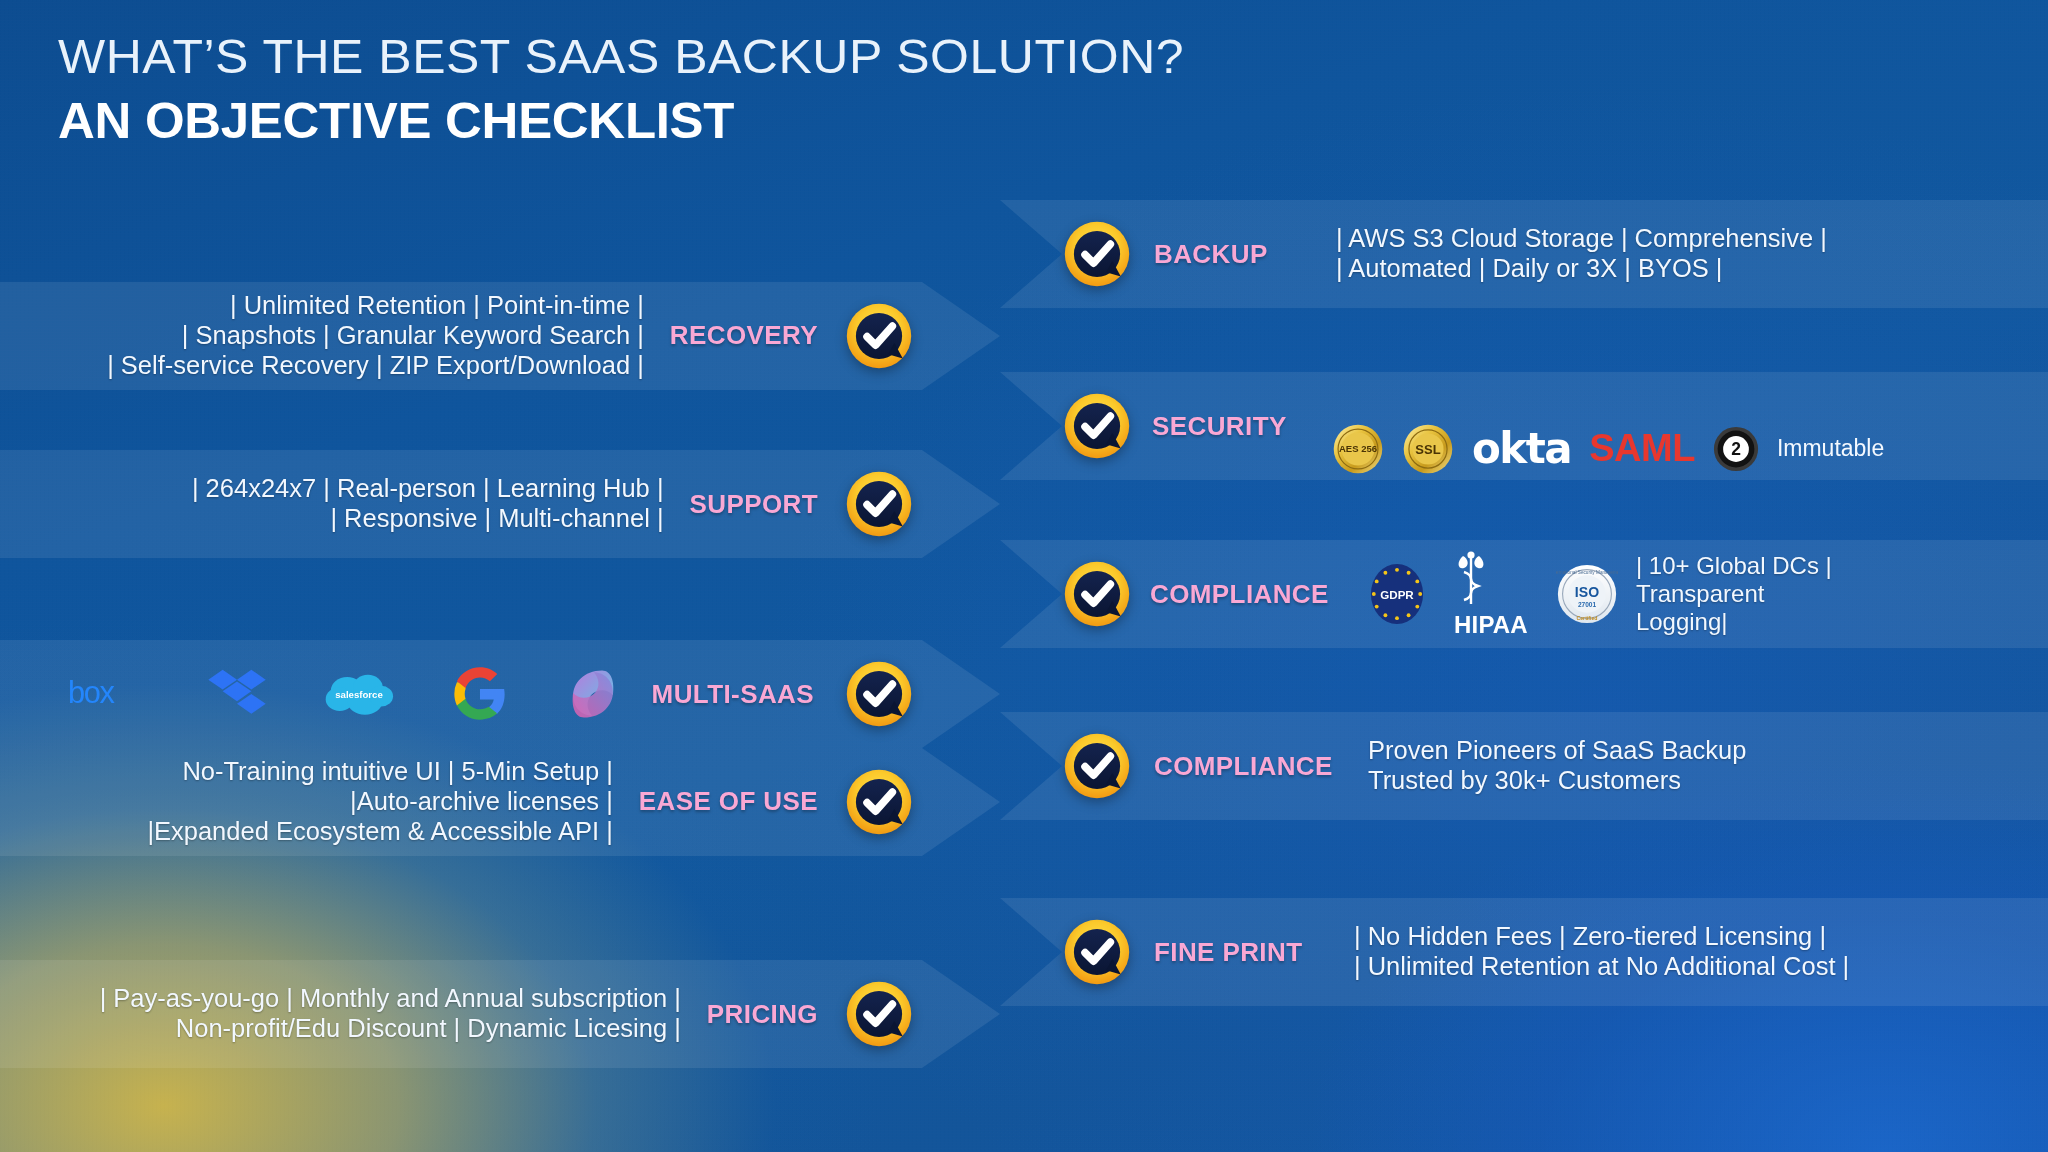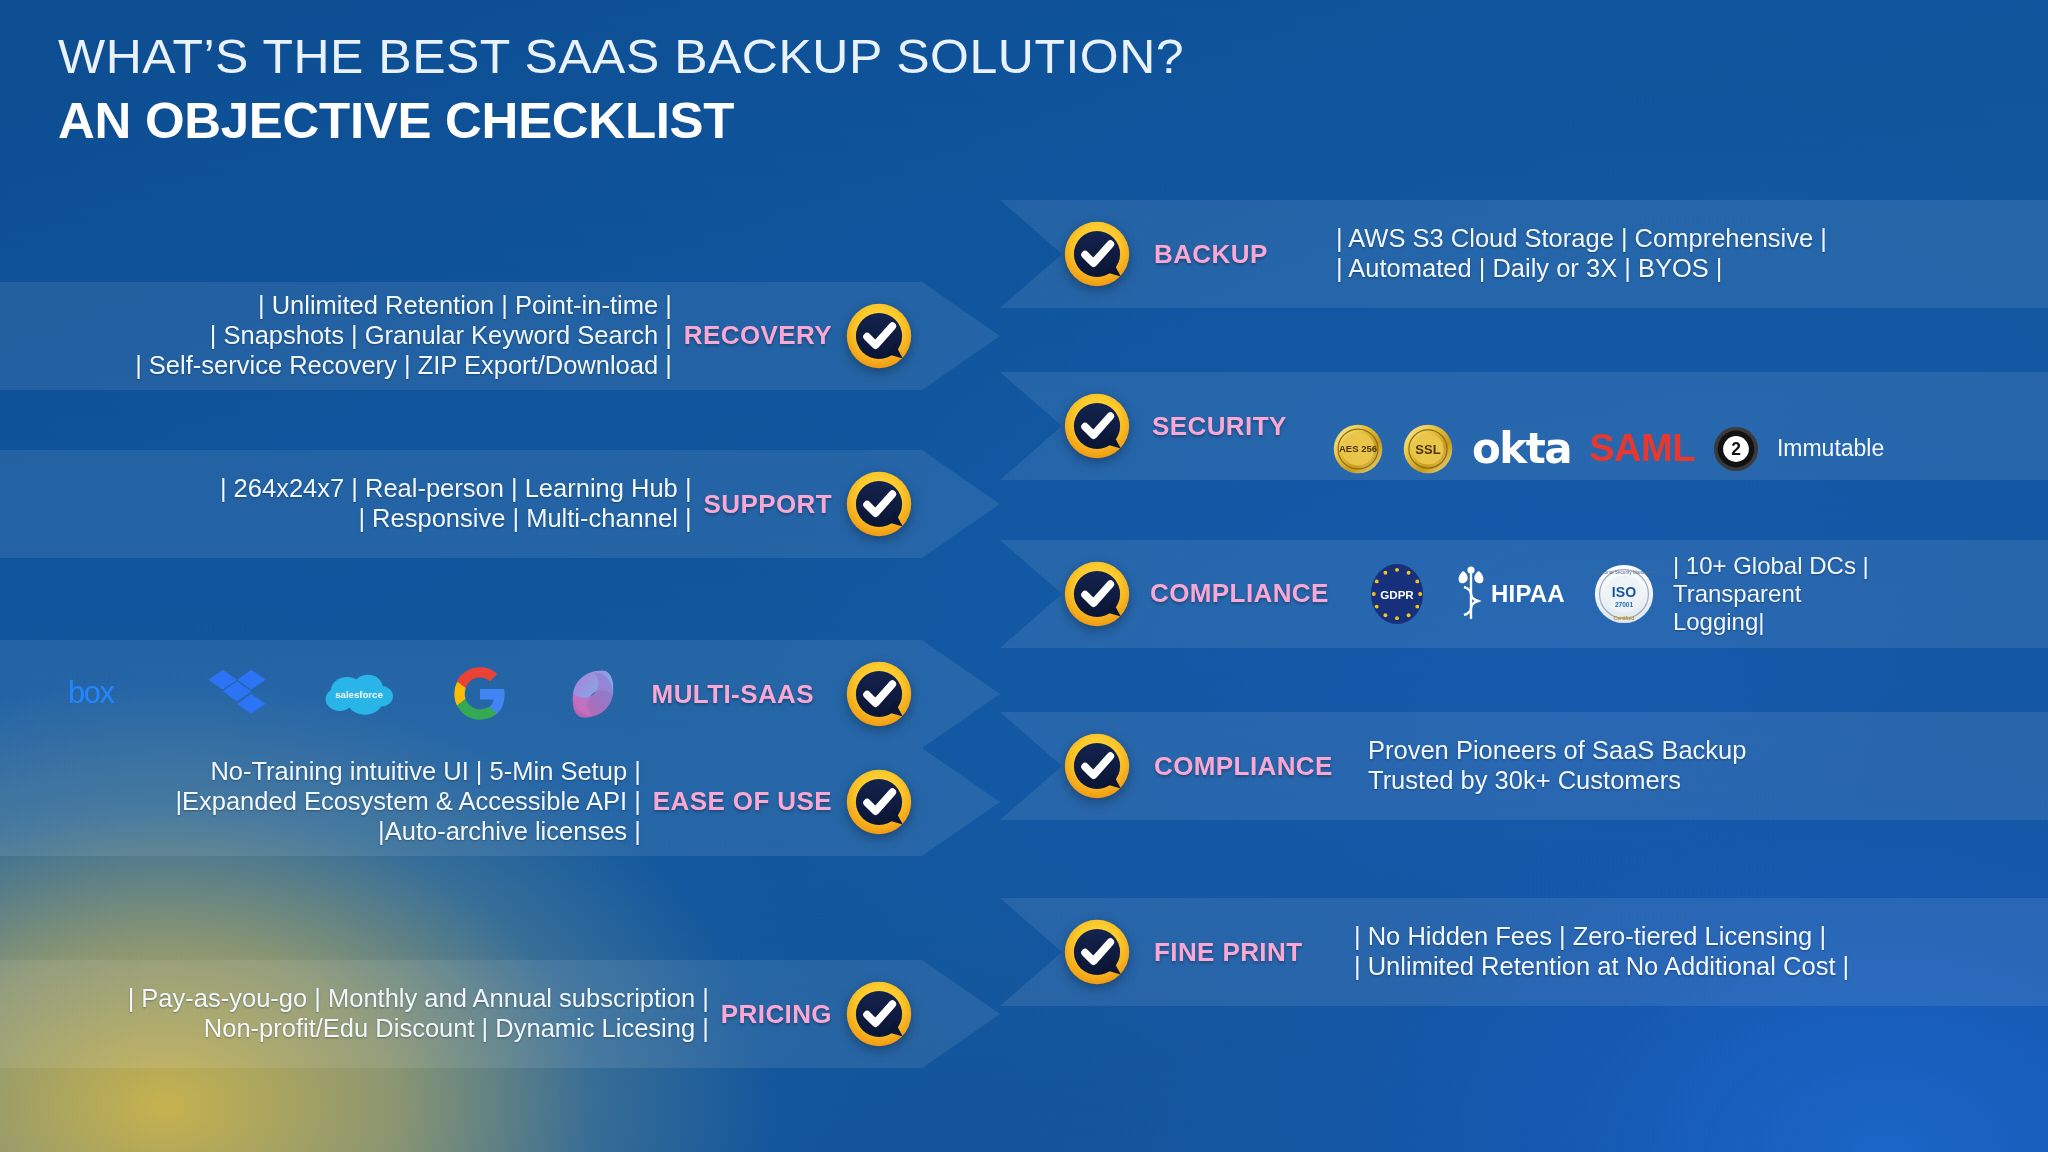--- a/index.html
+++ b/index.html
@@ -97,21 +97,21 @@
     color: #f2f8ff;
     font-size: 25.5px;
     line-height: 1.17;
     white-space: nowrap;
     text-shadow: 0 1px 2px rgba(0,0,0,0.30);
   }
   .detail.right-align { text-align: right; }
   .detail.left-align  { text-align: left; }
 
   
-  .left-inner  { display: flex; align-items: center; gap: 12px; }
+  .left-inner  { display: flex; align-items: center; gap: 26px; }
   .right-inner { display: flex; align-items: center; gap: 20px; }
 
   
   .logo-row { display: flex; align-items: center; }
 
   
   .seal { flex: 0 0 auto; display: block; }
   .okta-word {
     color: #ffffff; font-weight: 700; font-size: 42px;
     letter-spacing: -1.5px; font-family: "DejaVu Sans", sans-serif;
@@ -254,22 +254,22 @@
           <use href="#checkBadge"></use>
         </svg>
     </div>
   </div>
 </div>
 
 <div class="band band-left" style="top:748px; height:108px; width:1000px;">
   <div class="left-inner">
     <div class="detail right-align">
       <div>No-Training intuitive UI | 5-Min Setup |</div>
+      <div>|Auto-archive licenses |</div>
       <div>|Expanded Ecosystem &amp; Accessible API |</div>
-      <div>|Auto-archive licenses |</div>
     </div>
     <div class="cat-label">EASE OF USE</div>
     <div class="badge">
       <svg>
           <use href="#checkBadge"></use>
         </svg>
     </div>
   </div>
 </div>
 
@@ -366,21 +366,21 @@
           <circle cx="30" cy="57" r="2"></circle>
             <circle cx="18" cy="54" r="2"></circle>
             <circle cx="9" cy="45" r="2"></circle>
           <circle cx="6" cy="32" r="2"></circle>
             <circle cx="9" cy="19" r="2"></circle>
             <circle cx="18" cy="10" r="2"></circle>
         </g>
         <text x="30" y="37" text-anchor="middle" font-family="Liberation Sans, sans-serif" font-size="12" font-weight="700" fill="#ffffff">GDPR</text>
       </svg>
 
-      <div style="display:flex;align-items:center;gap:3px;">
+      <div style="display:flex;gap:3px;flex-direction:column;">
         <svg class="seal" width="34" height="58" viewBox="0 0 34 58">
           <g stroke="#ffffff" fill="none" stroke-width="2.4">
             <line x1="17" y1="8" x2="17" y2="54"></line>
             <path d="M9 6 C2 12 4 20 10 18 C16 16 14 8 9 6Z" fill="#ffffff" stroke="none"></path>
             <path d="M25 6 C32 12 30 20 24 18 C18 16 20 8 25 6Z" fill="#ffffff" stroke="none"></path>
             <path d="M10 22 C22 26 12 32 24 36 C12 40 22 46 10 50"></path>
           </g>
           <circle cx="17" cy="5" r="3.6" fill="#ffffff"></circle>
         </svg>
         <span class="hipaa-word">HIPAA</span>

